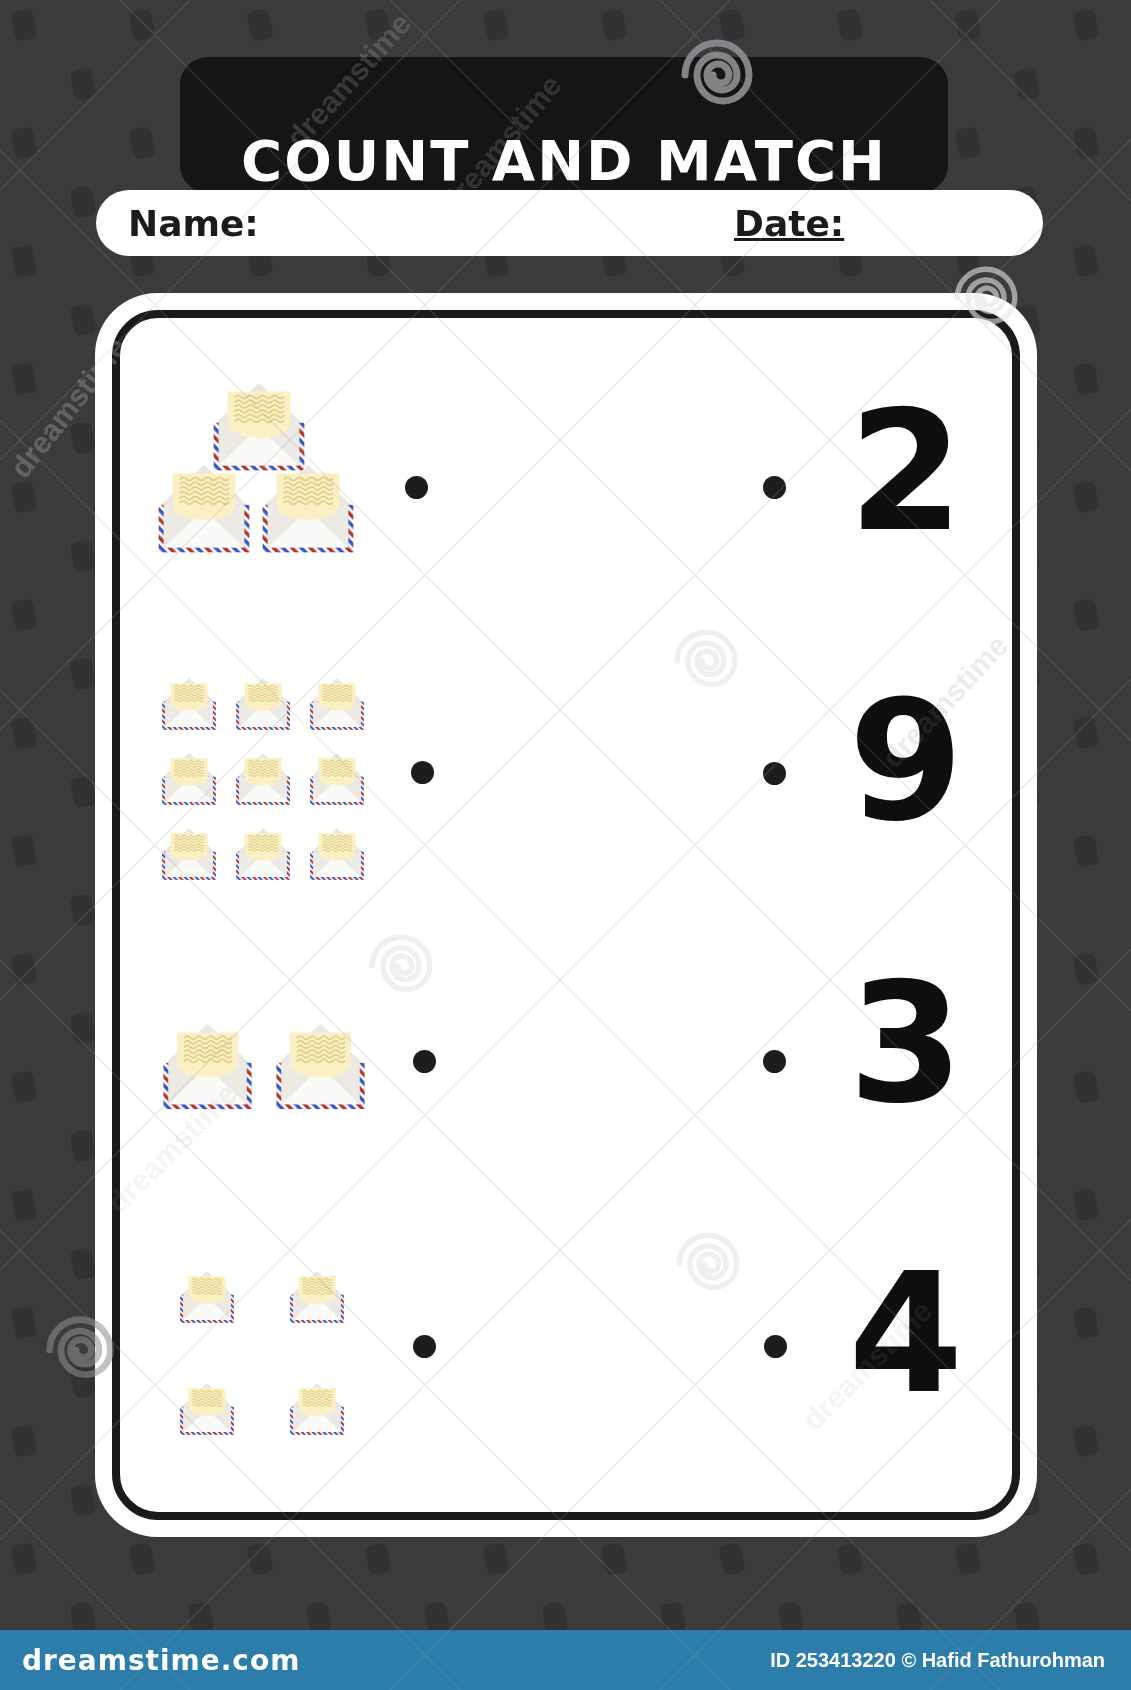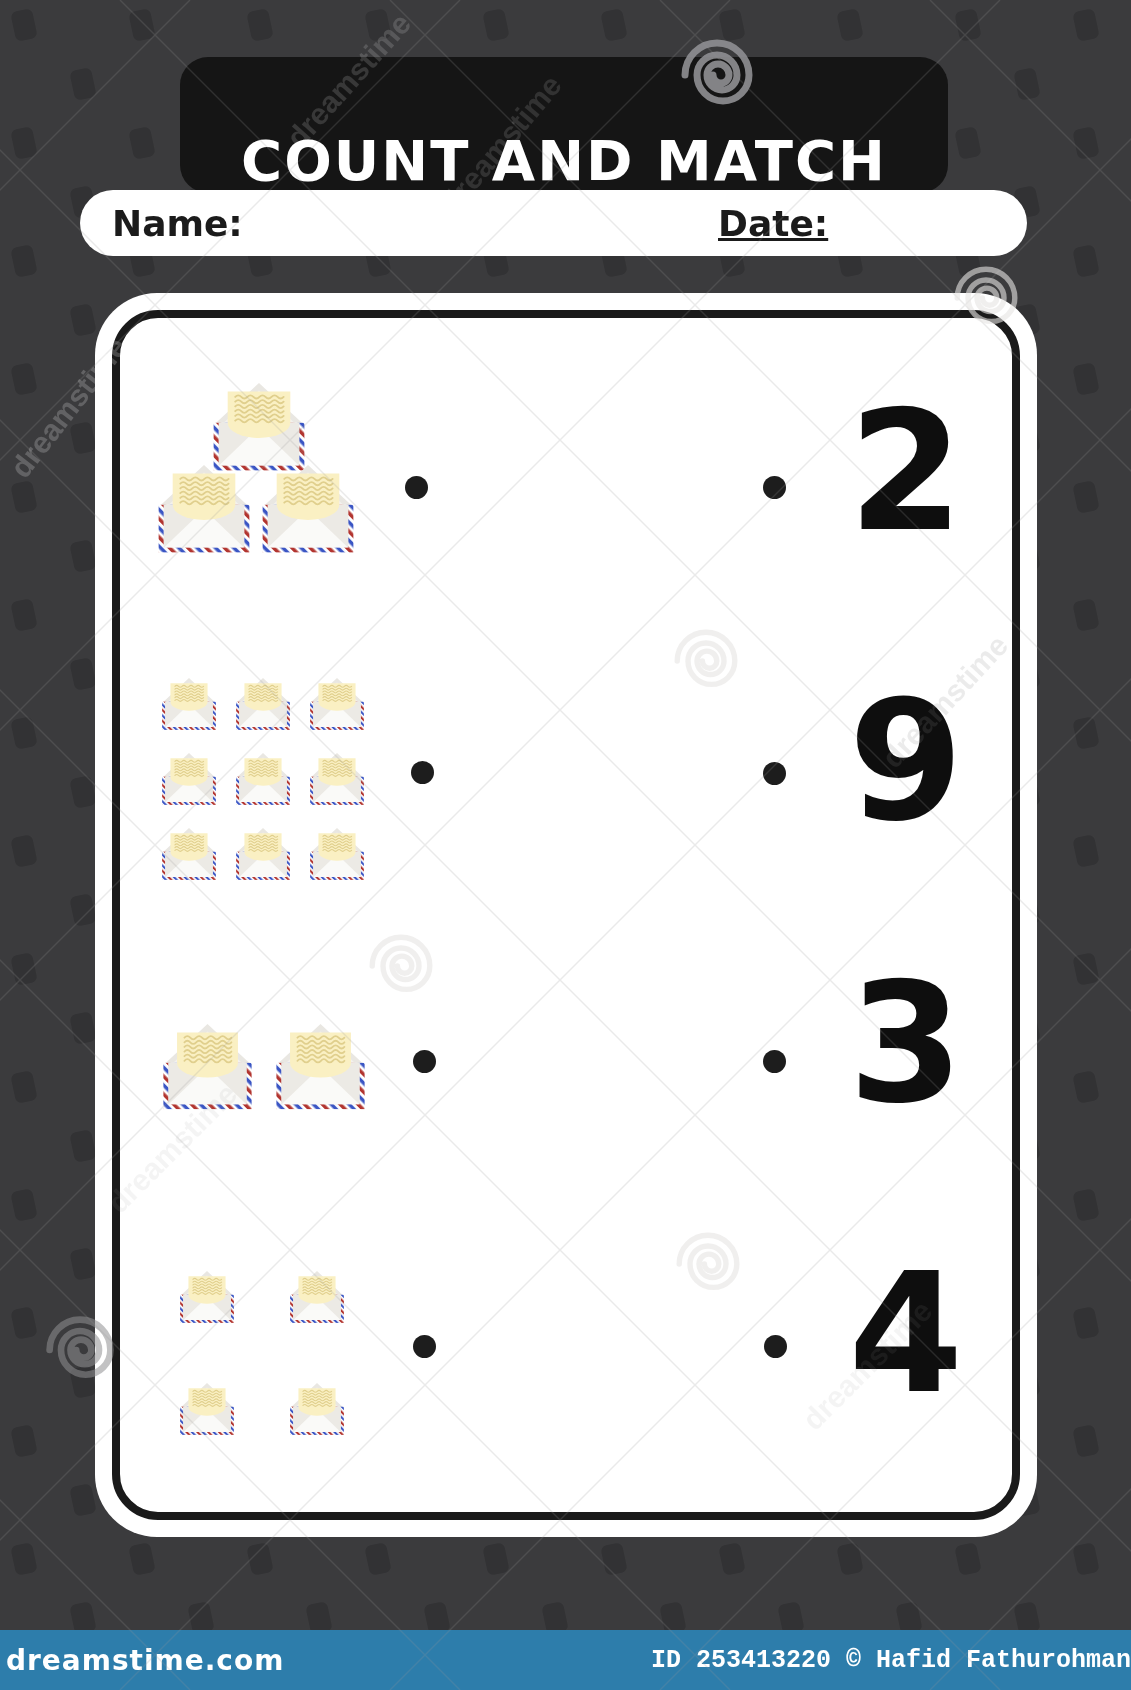--- a/index.html
+++ b/index.html
@@ -15,21 +15,21 @@
     background:#151515;border-radius:28px;
     display:flex;align-items:flex-end;justify-content:center;z-index:3;
   }
   .title-box h1{
     margin:0;color:#ffffff;font-size:56px;font-weight:bold;
     letter-spacing:2px;font-family:"DejaVu Sans","Liberation Sans",sans-serif;
   }
 
   
   .name-bar{
-    position:absolute;left:80px;top:190px;width:947px;height:66px;
+    position:absolute;left:96px;top:190px;width:947px;height:66px;
     background:#ffffff;border-radius:34px;z-index:4;
   }
   .name-bar .lbl{
     position:absolute;top:0;height:66px;display:flex;align-items:center;
     color:#1b1b1b;font-size:36px;font-weight:bold;
     font-family:"DejaVu Sans","Liberation Sans",sans-serif;
   }
   .lbl.name{left:32px;}
   .lbl.date{left:638px;text-decoration:underline;}
   .fill-field{position:absolute;top:8px;height:50px;}
@@ -77,26 +77,26 @@
   .num.n2{top:680px;}
   .num.n3{top:962px;}
   .num.n4{top:1252px;}
 
   
   .footer-bar{
     position:absolute;left:0;top:1630px;width:1131px;height:60px;
     background:#2d7dab;z-index:6;display:flex;align-items:center;
   }
   .footer-site{
-    color:#ffffff;font-size:28px;font-weight:bold;margin-left:6px;
+    color:#ffffff;font-size:28px;font-weight:bold;margin-left:22px;
     font-family:"DejaVu Sans","Liberation Sans",sans-serif;letter-spacing:1px;
   }
   .footer-credit{
-    color:#ffffff;font-size:25px;font-weight:bold;margin-left:auto;
-    font-family:Liberation Mono, monospace;
+    color:#ffffff;font-size:20px;font-weight:bold;margin-left:auto;margin-right:26px;
+    font-family:Liberation Sans, sans-serif;
   }
 
   .wm-overlay{z-index:7;}
   .defs-holder{position:absolute;width:0;height:0;overflow:hidden;}
 </style>
 </head>
 <body>
 
 <div class="page">
 

